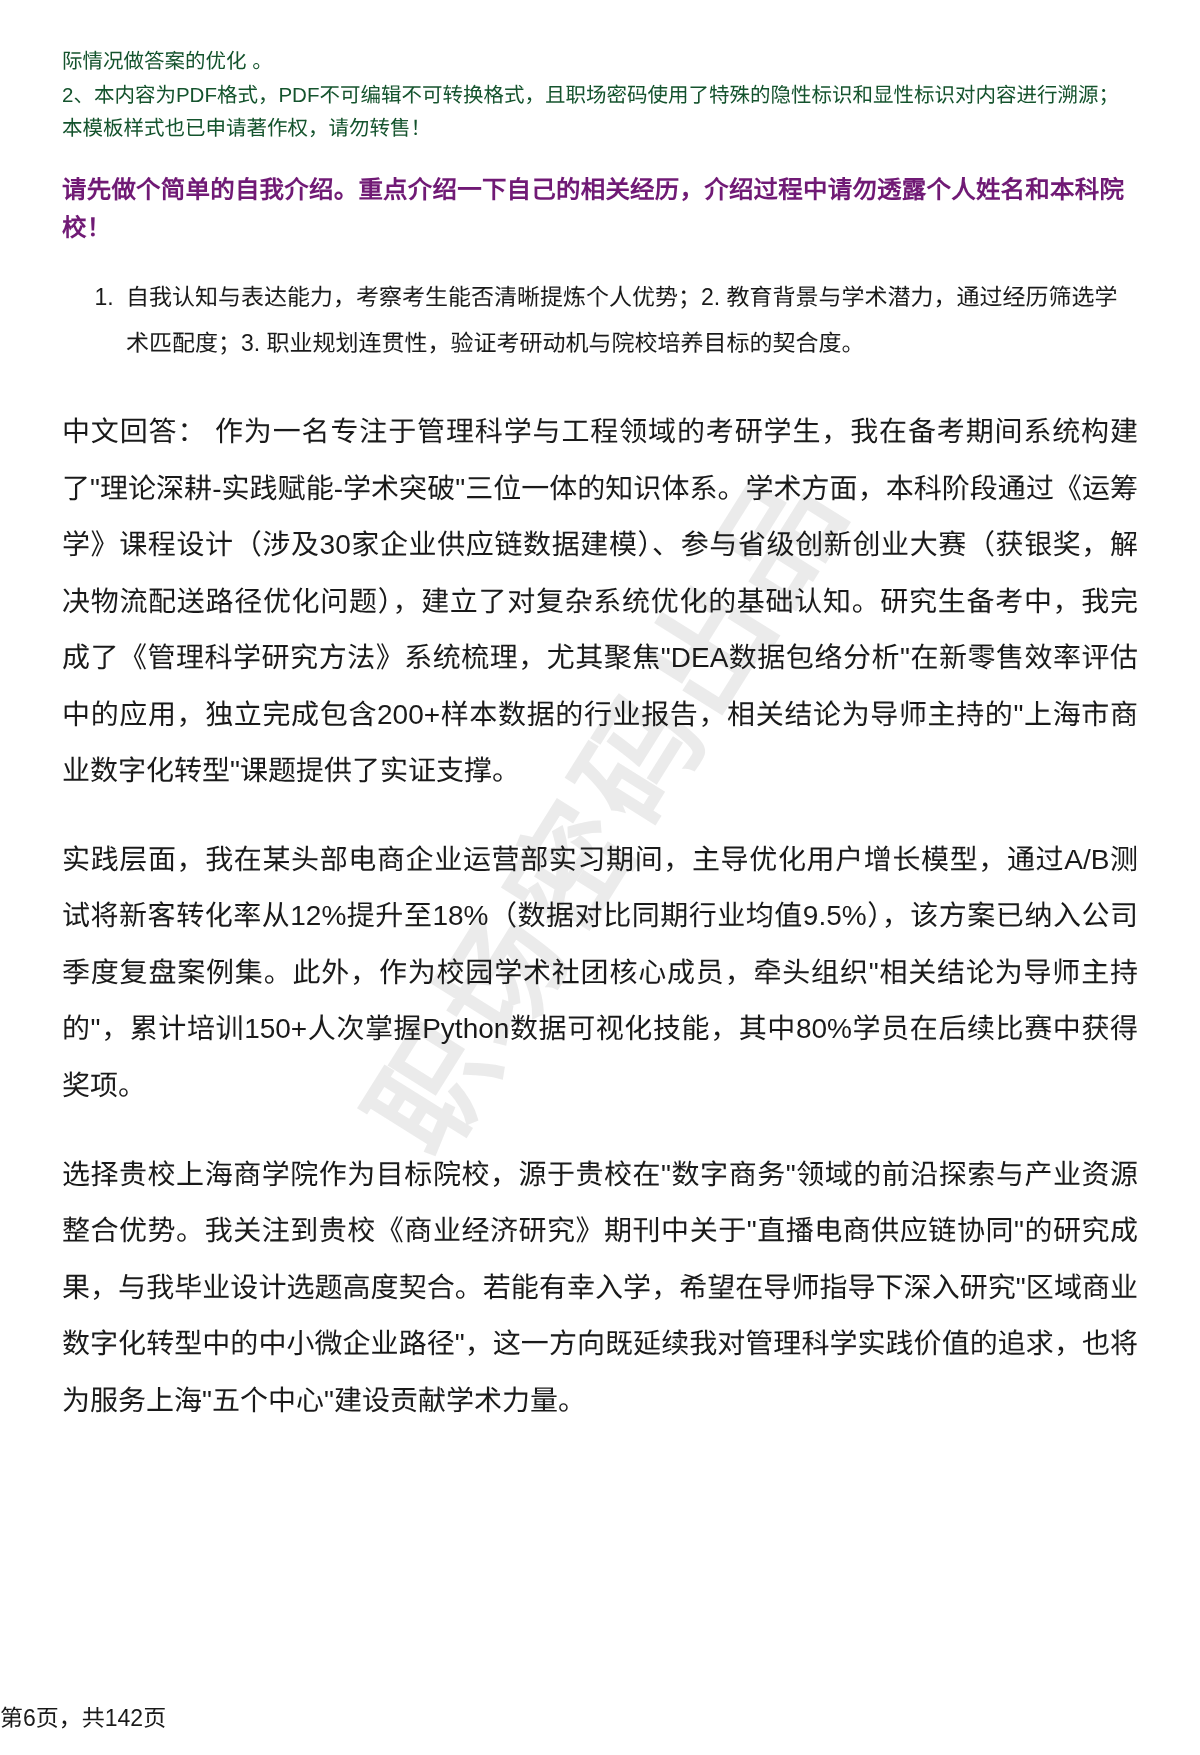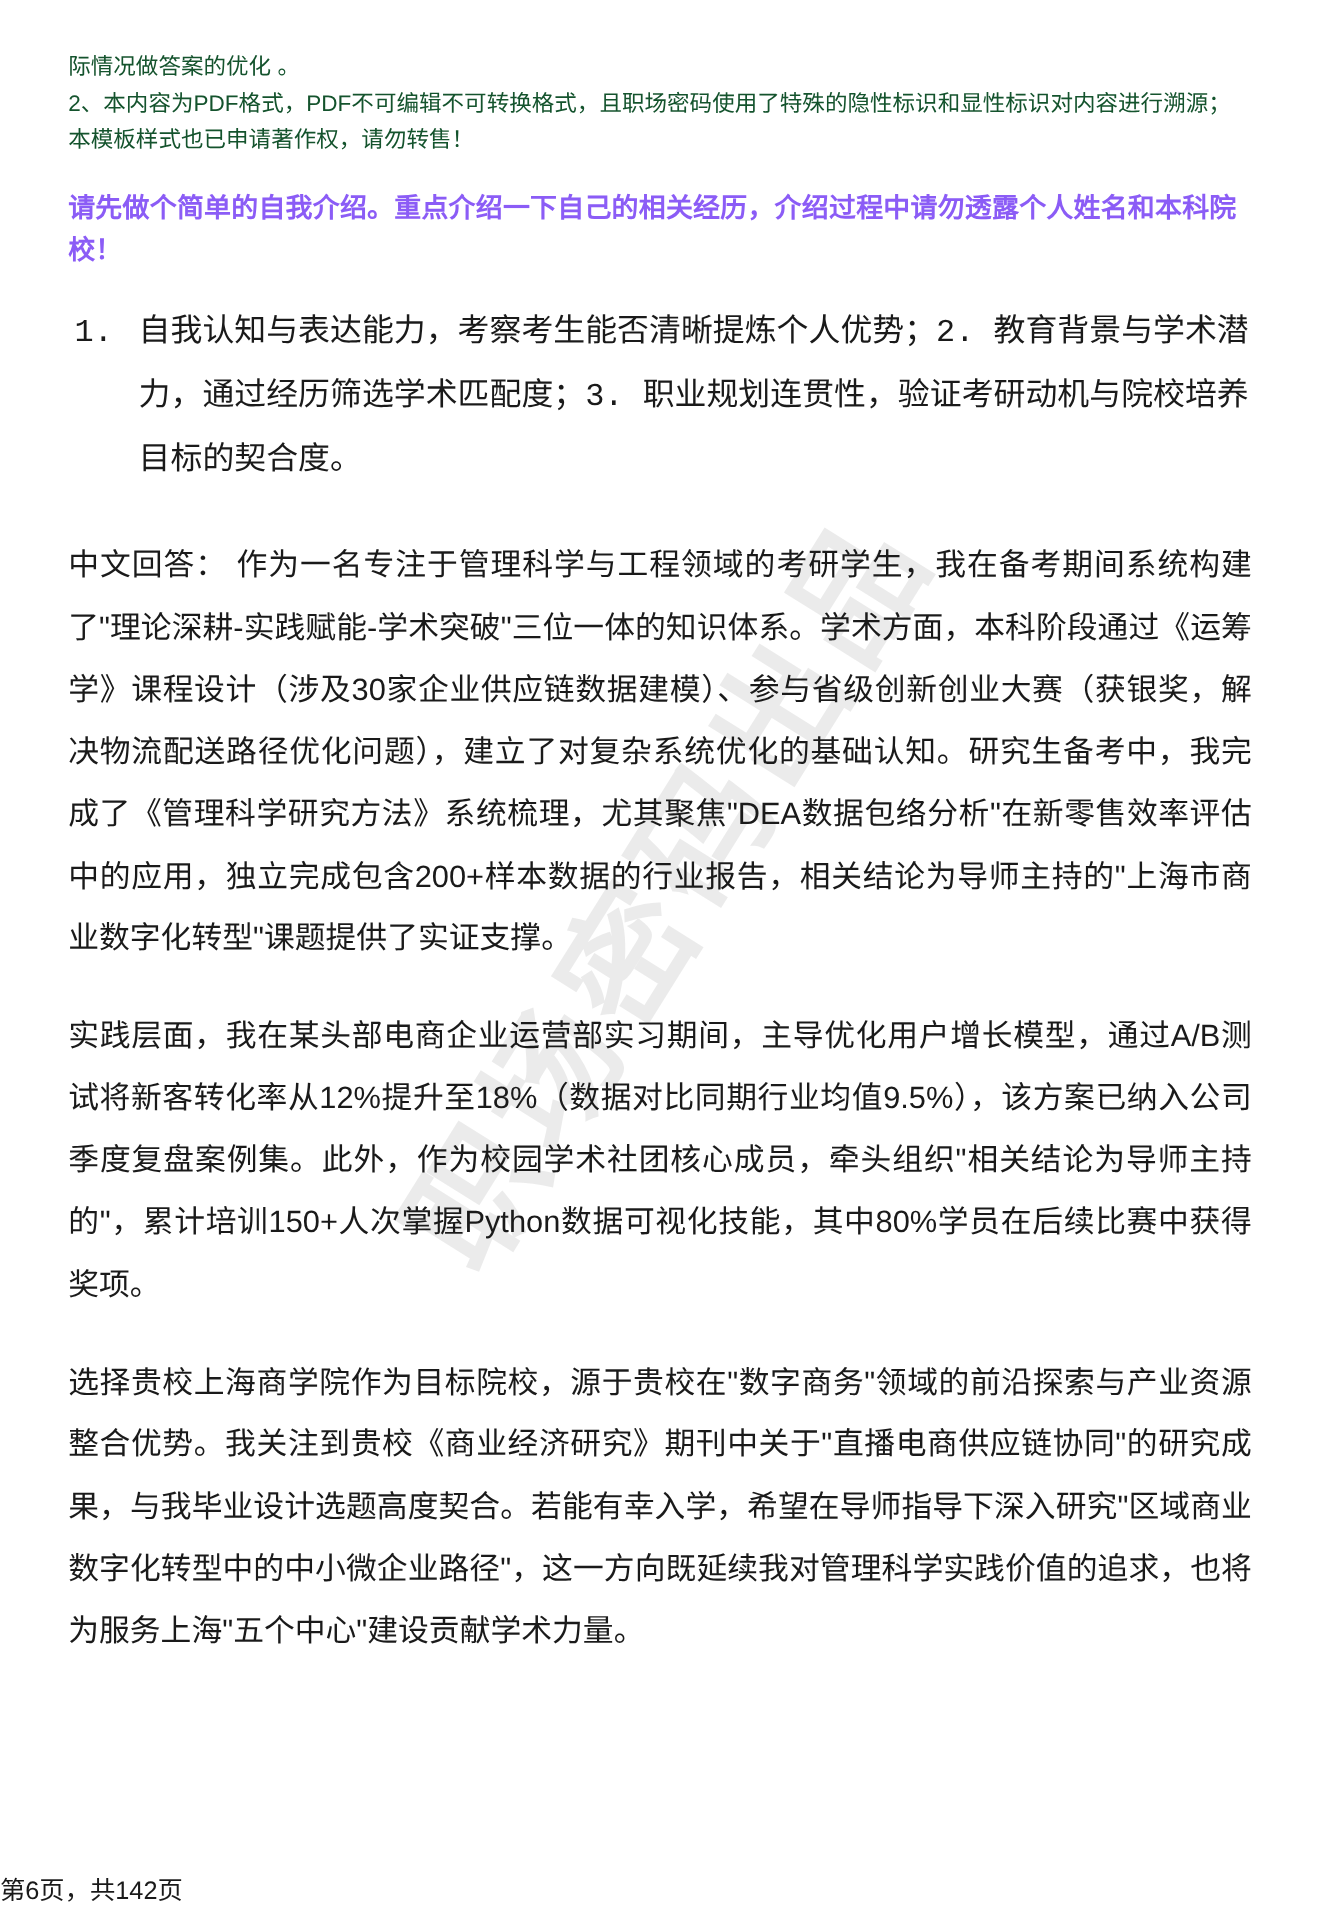--- a/index.html
+++ b/index.html
@@ -50,39 +50,38 @@
   .top-note {
     font-size: 20.5px;
     line-height: 1.62;
     color: #14532d;
     margin: 0 0 10px 0;
   }
   .top-note p {
     margin: 0 0 1px 0;
   }
   .q-heading {
-    color: #8b5cf6;
+    color: #701a75;
     font-weight: bold;
     font-size: 24.5px;
     line-height: 1.58;
     margin: 26px 0 0 0;
     letter-spacing: 0.2px;
   }
   .sub-heading {
     color: #e8262a;
     font-weight: bold;
     font-size: 23px;
     margin: 32px 0 0 0;
   }
   ol.points {
     margin: 26px 0 0 0;
     padding-left: 58px;
-    font-size: 29px;
+    font-size: 23px;
     line-height: 2.0;
-    font-family: Liberation Mono, monospace;
   }
   ol.points li {
     padding-left: 6px;
   }
   .para {
     font-size: 28px;
     line-height: 2.02;
     margin: 32px 0 0 0;
     text-align: justify;
     text-justify: inter-ideograph;

